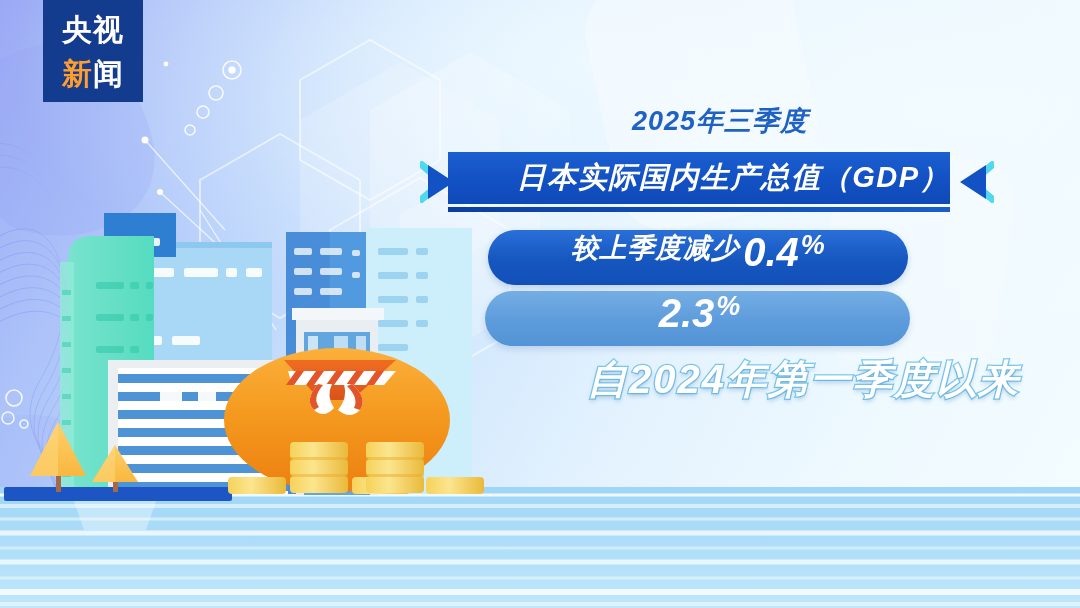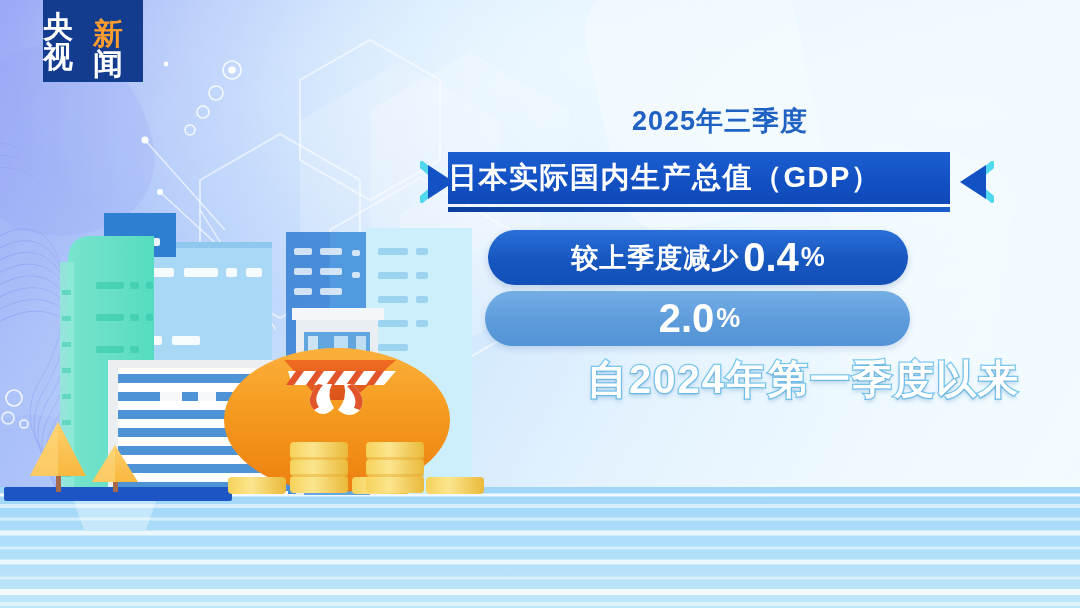--- a/index.html
+++ b/index.html
@@ -14,60 +14,60 @@
       radial-gradient(120% 90% at 88% 18%, #f2fbff 0%, rgba(242,251,255,0) 55%),
       radial-gradient(90% 80% at 55% 10%, #e8f6ff 0%, rgba(232,246,255,0) 60%),
       linear-gradient(118deg,#9ba9f5 0%, #a8bdf8 12%, #b9d2fb 26%, #cfe6fd 42%, #e3f2fe 60%, #eef9ff 78%, #f4fcff 100%);
   }
 
   
   .bgsvg { position:absolute; inset:0; width:1080px; height:608px; pointer-events:none; }
 
   
   #logo {
-    position:absolute; left:43px; top:0px; width:100px; height:82px;
+    position:absolute; left:43px; top:0px; width:100px; height:102px;
     background:#133b8e;
-    display:flex; align-items:center; justify-content:center;
+    display:flex; flex-direction:column; align-items:center; justify-content:center;
     line-height:1; padding-top:2px;
   }
   #logo .row { font-size:30px; font-weight:700; letter-spacing:1px; }
   #logo .r1 { color:#ffffff; }
   #logo .r2 { margin-top:14px; }
   #logo .r2 .c1 { color:#ff9d2e; }
   #logo .r2 .c2 { color:#ffffff; }
 
   
-  #panel { position:absolute; left:420px; top:0; width:660px; height:508px; }
+  #panel { position:absolute; left:420px; top:0; width:660px; height:508px;font-style:italic; }
 
   #kicker {
     position:absolute; left:0; top:103px; width:600px; text-align:center;
     font-size:27px; font-weight:700; color:#1f62c4; letter-spacing:1px;
   }
 
   #banner-wrap { position:absolute; left:0px; top:152px; width:620px; height:64px; }
   .arrow { position:absolute; top:9px; width:46px; height:42px; }
   .arrow.left { left:0px; }
   .arrow.right { left:528px; }
 
   #banner {
     position:absolute; left:28px; top:0px; width:502px; height:52px;
     background:linear-gradient(180deg,#1b5fd0 0%, #1352c4 50%, #0f49b8 100%);
-    display:flex; align-items:center; justify-content:flex-start;
+    display:flex; align-items:center; justify-content:flex-end;
   }
   #banner .txt {
     color:#fff; font-size:29px; font-weight:700; letter-spacing:1.5px;
     white-space:nowrap;
   }
   #banner-underline {
     position:absolute; left:28px; top:55px; width:502px; height:5px;
     background:linear-gradient(90deg,#0b3f9e,#1a5ec9);
   }
 
   .pill {
-    position:absolute; display:flex; align-items:center; justify-content:center;
+    position:absolute; display:flex; align-items:flex-start; justify-content:center;
     border-radius:34px; white-space:nowrap;
   }
   #pill1 {
     left:68px; top:230px; width:420px; height:55px;
     background:linear-gradient(180deg,#2a6fd8 0%, #1656bf 55%, #1250b8 100%);
     box-shadow:0 3px 7px rgba(20,70,150,.20);
   }
   #pill2 {
     left:65px; top:291px; width:425px; height:55px;
     background:linear-gradient(180deg,#74aee4 0%, #5d9bdb 55%, #5394d6 100%);
@@ -385,21 +385,21 @@
       </svg>
     </div>
 
     <div class="pill" id="pill1">
       <span class="lbl">较上季度减少</span>
       <span class="num">0.4</span>
       <span class="pct">%</span>
     </div>
 
     <div class="pill" id="pill2">
-      <span class="num">2.0</span>
+      <span class="num">2.3</span>
       <span class="pct">%</span>
     </div>
 
     <div id="tagline">
       <div class="line">自2024年第一季度以来</div>
     </div>
 
   </div>
 </div>
 

